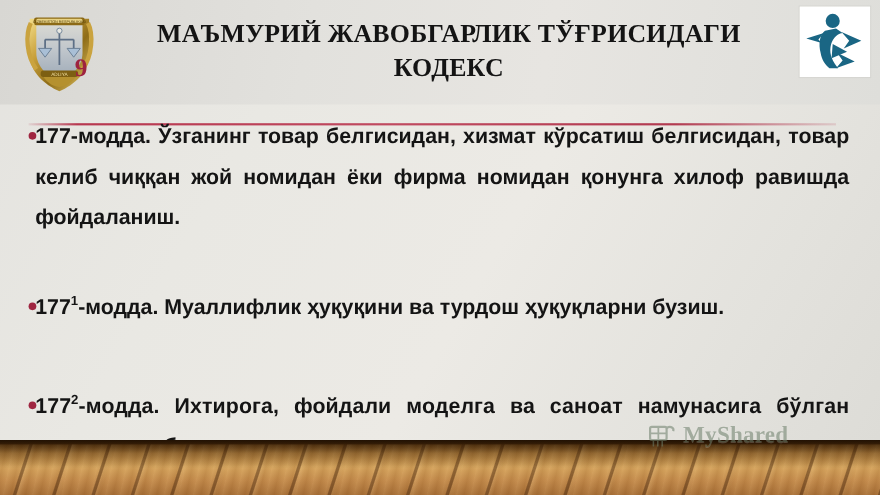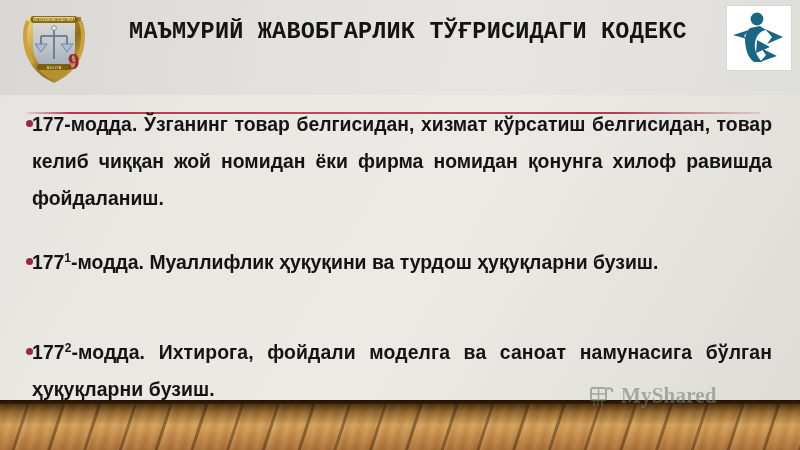--- a/index.html
+++ b/index.html
@@ -34,21 +34,21 @@
     position: absolute;
     left: 108px;
     top: 16px;
     width: 600px;
     text-align: center;
     font-size: 23.5px;
     font-weight: bold;
     line-height: 1.32;
     letter-spacing: 0.2px;
     color: #141414;
-    font-family: Liberation Mono, monospace;
+    font-family: Liberation Serif, serif;
   }
 
   
   #emblem {
     position: absolute;
     left: 21px;
     top: 7px;
     width: 66px;
     height: 80px;
   }
@@ -115,21 +115,21 @@
     border-radius: 50%;
     background: #9f2641;
   }
   .para sup {
     font-size: 0.62em;
     vertical-align: super;
     line-height: 0;
     font-weight: bold;
   }
   #para1 { margin-top: 2px; }
-  #para2 { margin-top: 27px; }
+  #para2 { margin-top: 44px; }
   #para3 { margin-top: 53px; }
   #para3 .ptext { letter-spacing: 0.1px; }
 
   
   #wood {
     position: absolute;
     left: 0;
     bottom: 0;
     width: 800px;
     height: 50px;

